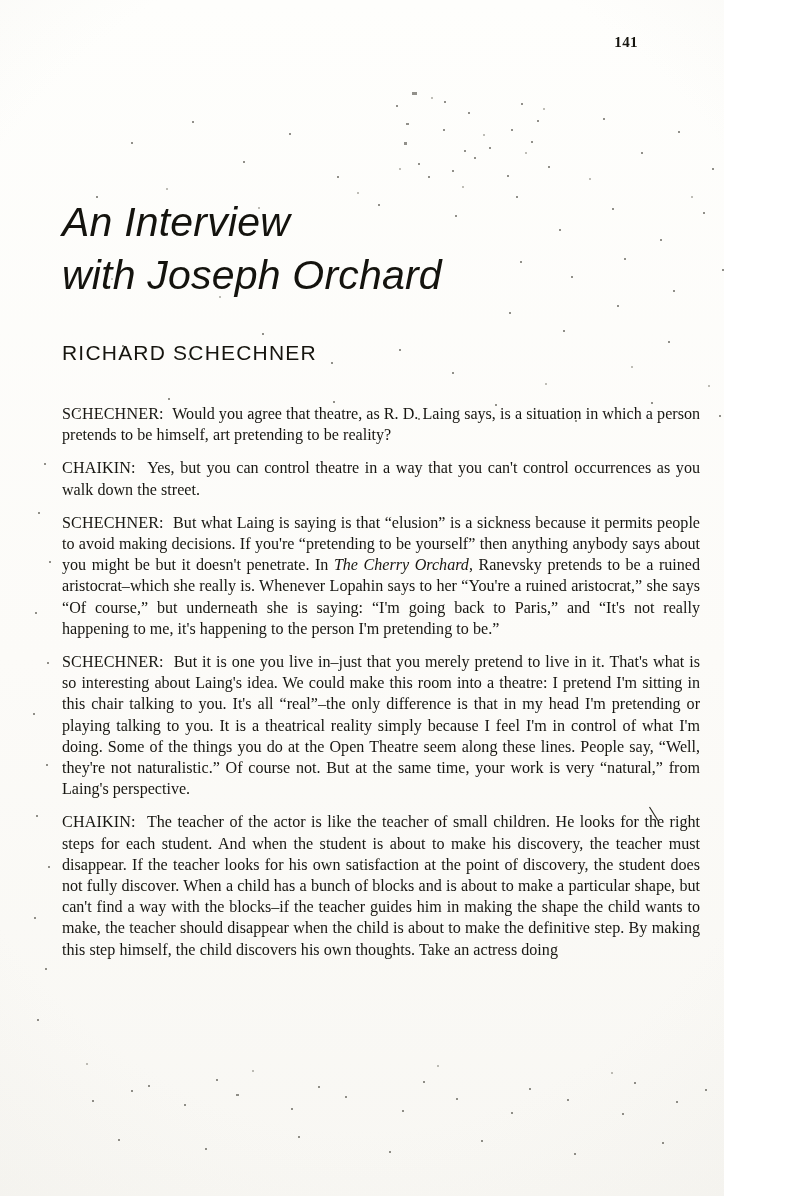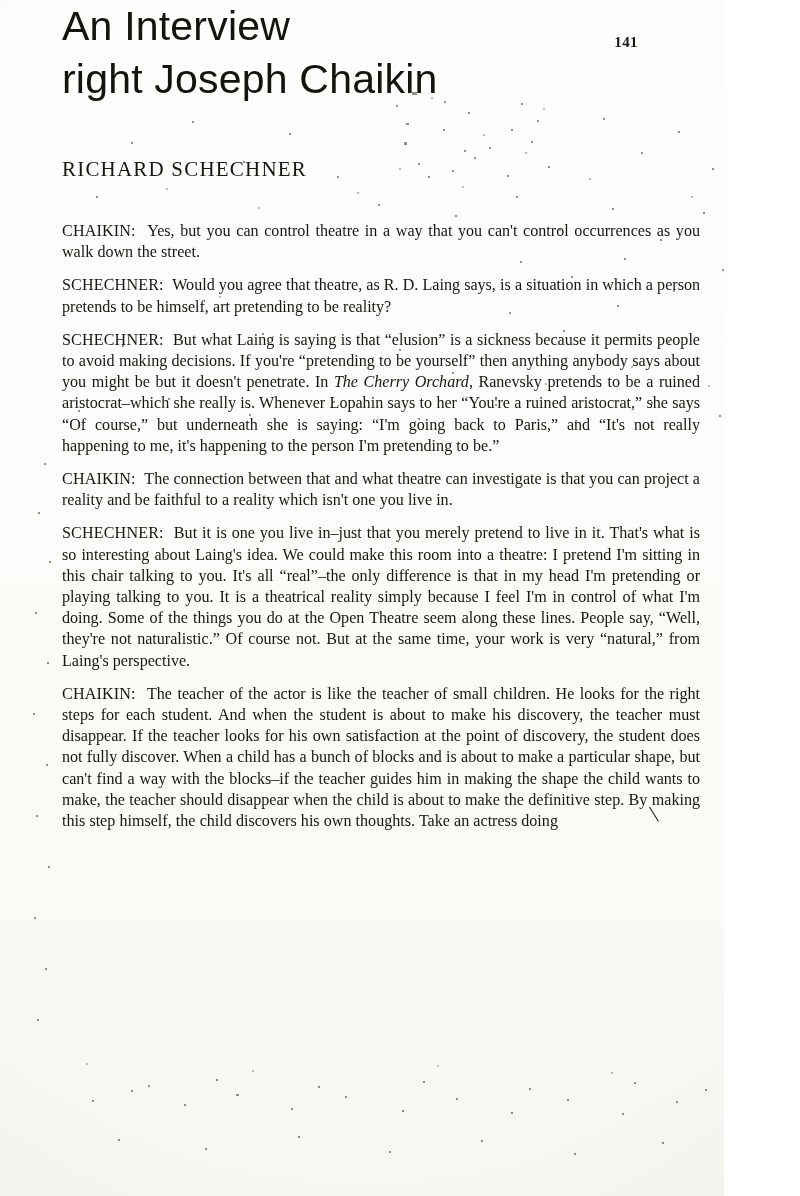--- a/index.html
+++ b/index.html
@@ -55,34 +55,36 @@
 
   
   .content {
     position: absolute;
     left: 62px;
     top: 0;
     width: 638px;
   }
 
   .title-block {
+    margin-top: 196px;
+    font-style: italic;
   }
   .title-line {
     font-family: "Liberation Sans", sans-serif;
     font-weight: normal;
     font-size: 41px;
     line-height: 53px;
     letter-spacing: 0.2px;
     color: #14130e;
     white-space: nowrap;
   }
 
   .byline {
-    margin-top: 51px;
-    font-family: Liberation Serif, serif;
+    margin-top: 39px;
+    font-family: Liberation Sans, sans-serif;
     font-size: 21px;
     letter-spacing: 1.2px;
     color: #16150f;
   }
 
   .body {
     margin-top: 38px;
   }
 
   p.para {
@@ -270,42 +272,39 @@
       <rect x="611" y="1072" width="2" height="2"></rect>
     </g>
   </svg>
 
   <div class="folio">141</div>
 
   <div class="content">
 
     <div class="title-block">
       <div class="title-line">An Interview</div>
-      <div class="title-line">right Joseph Chaikin</div>
+      <div class="title-line">with Joseph Orchard</div>
     </div>
 
     <div class="byline">RICHARD SCHECHNER</div>
 
     <div class="body">
 
       <p class="para">
+        <span class="speaker">SCHECHNER:</span><span>Would you agree that theatre, as R. D. Laing says, is a situation in which a person pretends to be himself, art pretending to be reality?</span>
+      </p>
+
+      <p class="para">
         <span class="speaker">CHAIKIN:</span><span>Yes, but you can control theatre in a way that you can't control occurrences as you walk down the street.</span>
       </p>
 
       <p class="para">
-        <span class="speaker">SCHECHNER:</span><span>Would you agree that theatre, as R. D. Laing says, is a situation in which a person pretends to be himself, art pretending to be reality?</span>
-      </p>
-
-      <p class="para">
         <span class="speaker">SCHECHNER:</span><span>But what Laing is saying is that “elusion” is a sickness because it permits people to avoid making decisions. If you're “pretending to be yourself” then anything anybody says about you might be but it doesn't penetrate. In </span><em class="work">The Cherry Orchard</em><span>, Ranevsky pretends to be a ruined aristocrat–which she really is. Whenever Lopahin says to her “You're a ruined aristocrat,” she says “Of course,” but underneath she is saying: “I'm going back to Paris,” and “It's not really happening to me, it's happening to the person I'm pretending to be.”</span>
       </p>
 
-      <p class="para">
-        <span class="speaker">CHAIKIN:</span><span>The connection between that and what theatre can investigate is that you can project a reality and be faithful to a reality which isn't one you live in.</span>
-      </p>
 
       <p class="para">
         <span class="speaker">SCHECHNER:</span><span>But it is one you live in–just that you merely pretend to live in it. That's what is so interesting about Laing's idea. We could make this room into a theatre: I pretend I'm sitting in this chair talking to you. It's all “real”–the only difference is that in my head I'm pretending or playing talking to you. It is a theatrical reality simply because I feel I'm in control of what I'm doing. Some of the things you do at the Open Theatre seem along these lines. People say, “Well, they're not naturalistic.” Of course not. But at the same time, your work is very “natural,” from Laing's perspective.</span>
       </p>
 
       <p class="para">
         <span class="speaker">CHAIKIN:</span><span>The teacher of the actor is like the teacher of small children. He looks for the right steps for each student. And when the student is about to make his discovery, the teacher must disappear. If the teacher looks for his own satisfaction at the point of discovery, the student does not fully discover. When a child has a bunch of blocks and is about to make a particular shape, but can't find a way with the blocks–if the teacher guides him in making the shape the child wants to make, the teacher should disappear when the child is about to make the definitive step. By making this step himself, the child discovers his own thoughts. Take an actress doing</span>
       </p>
 
     </div>

